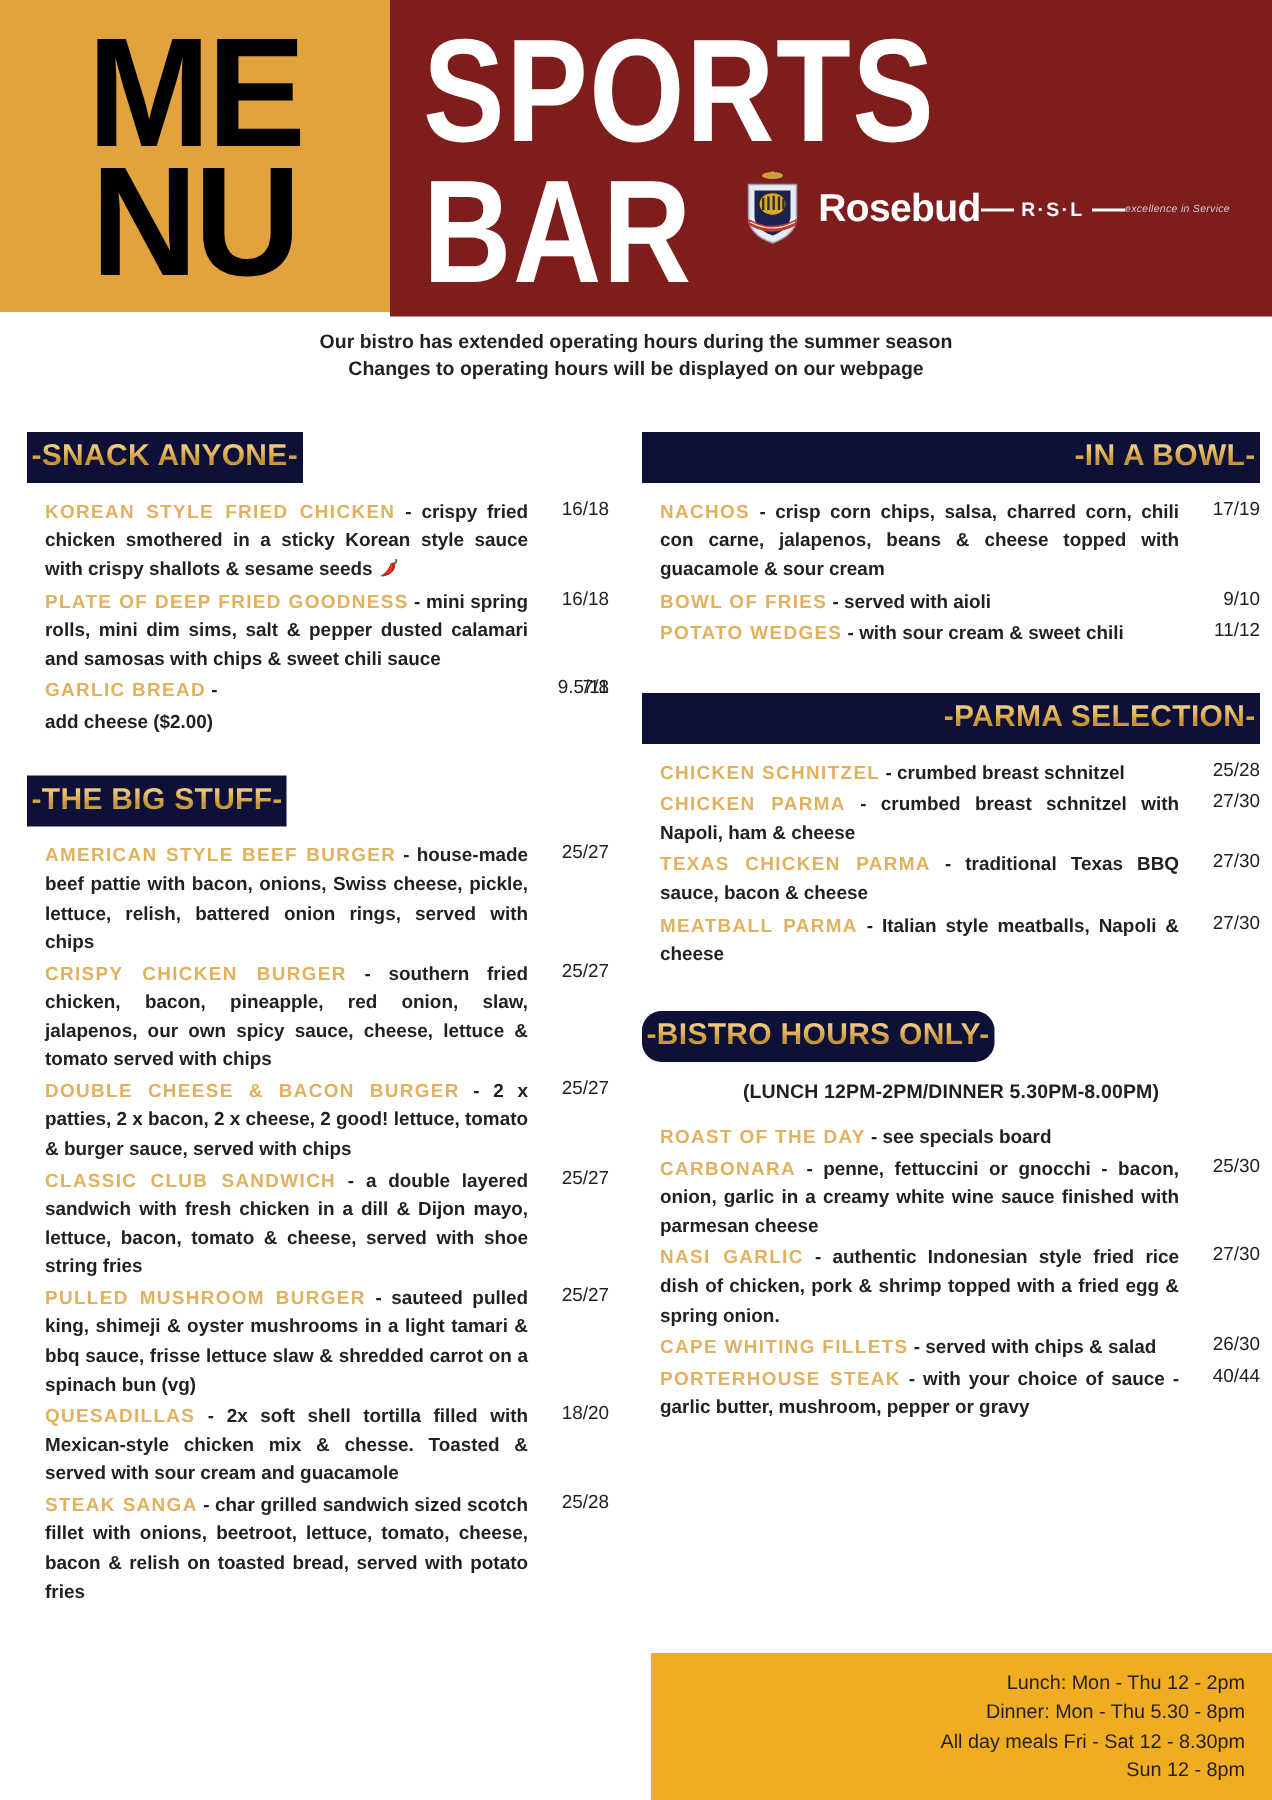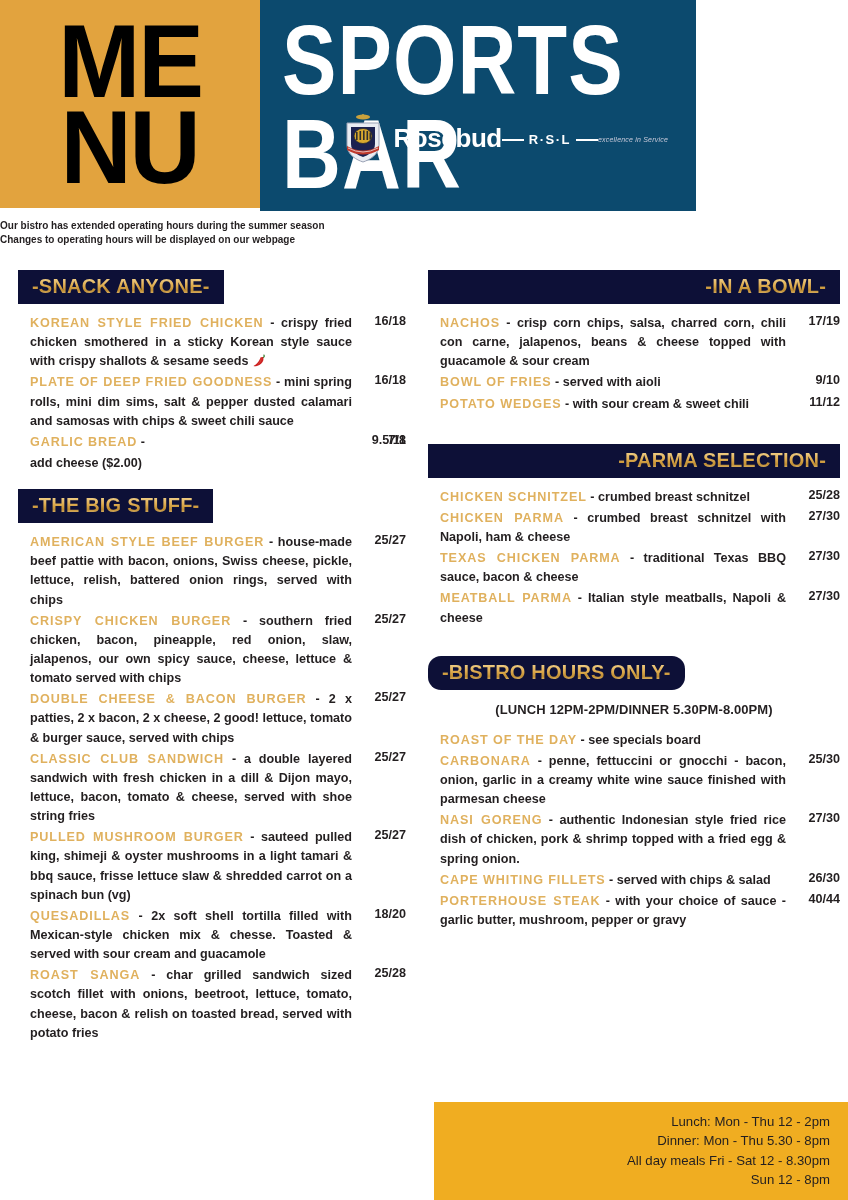--- a/index.html
+++ b/index.html
@@ -6,42 +6,42 @@
   * { box-sizing: border-box; margin: 0; padding: 0; }
   html, body {
     width: 848px; height: 1200px;
     background: #ffffff;
     font-family: "Liberation Sans", sans-serif;
     overflow: hidden;
   }
   .page { position: relative; width: 848px; height: 1200px; background: #fff; }
 
   
-  .header { position: relative; width: 696px; height: 211px; display: flex; }
+  .header { position: relative; width: 848px; height: 211px; display: flex; }
   .menu-box {
     width: 260px; height: 208px;
     background: #e2a33e;
     display: flex; flex-direction: column;
     align-items: center; justify-content: center;
     padding-top: 2px;
   }
   .menu-line {
     font-family: "Liberation Sans", sans-serif;
     font-weight: 700;
     font-size: 88px;
     line-height: 0.82;
     letter-spacing: -2px;
     color: #000000;
     transform: scaleX(1.12) scaleY(1.18);
     transform-origin: center;
   }
   .menu-line + .menu-line { margin-top: 14px; }
 
   .sports-box {
-    flex: 1; height: 211px; background: #0c4a6e;
+    flex: 1; height: 211px; background: #7f1d1d;
     position: relative; overflow: hidden;
   }
   .sports-word, .bar-word {
     position: absolute;
     font-family: "Liberation Sans", sans-serif;
     font-weight: 700;
     color: #ffffff;
     letter-spacing: 1px;
     line-height: 1;
     transform-origin: left top;
@@ -64,34 +64,34 @@
   .logo-rsl {
     color: #fff; font-weight: 700; font-size: 13px; letter-spacing: 1.5px;
   }
   .logo-tag {
     color: #c9cada; font-size: 7px; margin-top: 3px; font-style: italic;
     letter-spacing: 0.2px;
   }
 
   
   .notice {
-    padding: 8px 0 6px;
-    color: #231f20; font-weight: 700; font-size: 10px; line-height: 1.35;
+    text-align: center; padding: 8px 0 6px;
+    color: #231f20; font-weight: 700; font-size: 13px; line-height: 1.35;
   }
 
   
   .cols { display: flex; padding: 4px 0 0; }
   .col { width: 424px; padding: 0 18px; }
   .col-right { padding-left: 4px; padding-right: 8px; }
 
   .section-bar {
     background: #0d1037;
-    padding: 5px 14px 6px;
+    padding: 5px 3px 6px;
     display: inline-block;
-    margin: 14px 0 10px;
+    margin: 24px 0 10px;
   }
   .section-bar.wide { display: block; text-align: right; }
   .section-title {
     font-weight: 700; font-size: 20px; letter-spacing: 0.2px;
     background: linear-gradient(180deg, #f7dfa4 0%, #e0ae52 45%, #c08e33 70%, #f2d79c 100%);
     -webkit-background-clip: text; background-clip: text;
     -webkit-text-fill-color: transparent; color: #ddb15e;
     white-space: nowrap;
   }
 
@@ -100,21 +100,21 @@
     font-size: 12.6px; line-height: 1.52; color: #231f20;
     font-weight: 700; text-align: justify;
     text-align-last: left;
     margin-left: 12px;
   }
   .item-text .nm { color: #e0b15e; letter-spacing: 0.9px; }
   .item-text .nm.tight { letter-spacing: -0.2px; }
   .item.compact .item-text { font-size: 12.2px; letter-spacing: -0.35px; }
   .price {
     position: absolute; right: 0; top: 0;
-    font-size: 12.6px; font-weight: 700; color: #231f20;
+    font-size: 12.6px; font-weight: 400; color: #231f20;
     white-space: nowrap;
   }
   .chili { display: inline-block; width: 15px; height: 13px; vertical-align: -2px; }
 
   .sub-hours {
     font-weight: 700; font-size: 13px; color: #231f20;
     margin: 2px 0 14px; letter-spacing: 0.1px; text-align: center;
   }
 
   
@@ -233,21 +233,21 @@
           </div>
           <div class="item">
             <div class="item-text"><span class="nm">PULLED MUSHROOM BURGER</span><span> - sauteed pulled king, shimeji &amp; oyster mushrooms in a light tamari &amp; bbq sauce, frisse lettuce slaw &amp; shredded carrot on a spinach bun (vg)</span></div>
             <div class="price">25/27</div>
           </div>
           <div class="item">
             <div class="item-text"><span class="nm">QUESADILLAS</span><span> - 2x soft shell tortilla filled with Mexican-style chicken mix &amp; chesse. Toasted &amp; served with sour cream and guacamole</span></div>
             <div class="price">18/20</div>
           </div>
           <div class="item">
-            <div class="item-text"><span class="nm">ROAST SANGA</span><span> - char grilled sandwich sized scotch fillet with onions, beetroot, lettuce, tomato, cheese, bacon &amp; relish on toasted bread, served with potato fries</span></div>
+            <div class="item-text"><span class="nm">STEAK SANGA</span><span> - char grilled sandwich sized scotch fillet with onions, beetroot, lettuce, tomato, cheese, bacon &amp; relish on toasted bread, served with potato fries</span></div>
             <div class="price">25/28</div>
           </div>
         </div>
 
     </div>
 
     <div class="col col-right">
 
       <div class="section-bar wide">
         <span class="section-title">-IN A BOWL-</span>
@@ -295,21 +295,21 @@
       <div class="sub-hours">(LUNCH 12PM-2PM/DINNER 5.30PM-8.00PM)</div>
       <div id="list-bistro">
           <div class="item">
             <div class="item-text"><span class="nm">ROAST OF THE DAY</span><span> - see specials board</span></div>
           </div>
           <div class="item">
             <div class="item-text"><span class="nm">CARBONARA</span><span> - penne, fettuccini or gnocchi - bacon, onion, garlic in a creamy white wine sauce finished with parmesan cheese</span></div>
             <div class="price">25/30</div>
           </div>
           <div class="item">
-            <div class="item-text"><span class="nm">NASI GORENG</span><span> - authentic Indonesian style fried rice dish of chicken, pork &amp; shrimp topped with a fried egg &amp; spring onion.</span></div>
+            <div class="item-text"><span class="nm">NASI GARLIC</span><span> - authentic Indonesian style fried rice dish of chicken, pork &amp; shrimp topped with a fried egg &amp; spring onion.</span></div>
             <div class="price">27/30</div>
           </div>
           <div class="item">
             <div class="item-text"><span class="nm">CAPE WHITING FILLETS</span><span> - served with chips &amp; salad</span></div>
             <div class="price">26/30</div>
           </div>
           <div class="item">
             <div class="item-text"><span class="nm">PORTERHOUSE STEAK</span><span> - with your choice of sauce - garlic butter, mushroom, pepper or gravy</span></div>
             <div class="price">40/44</div>
           </div>

